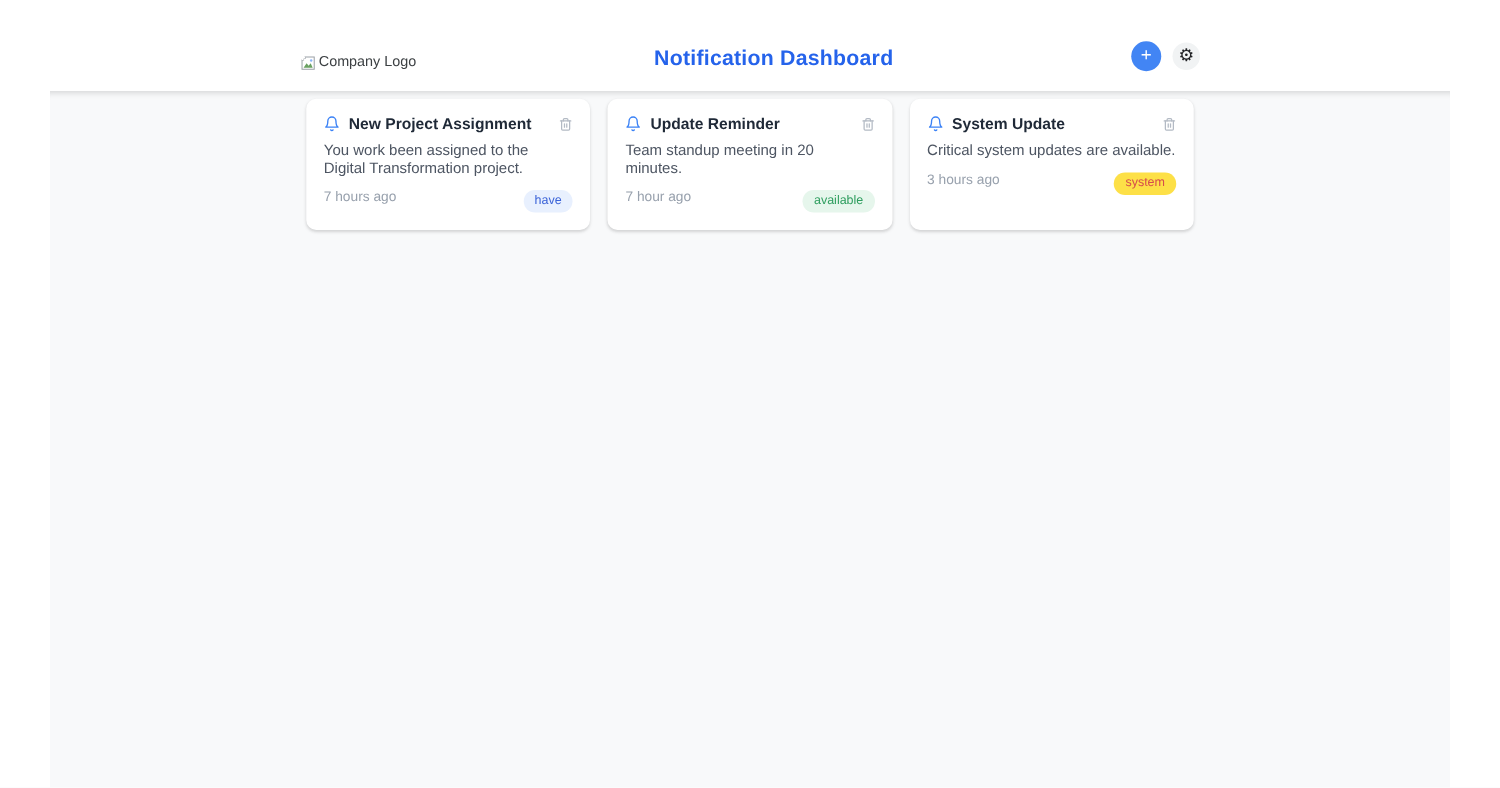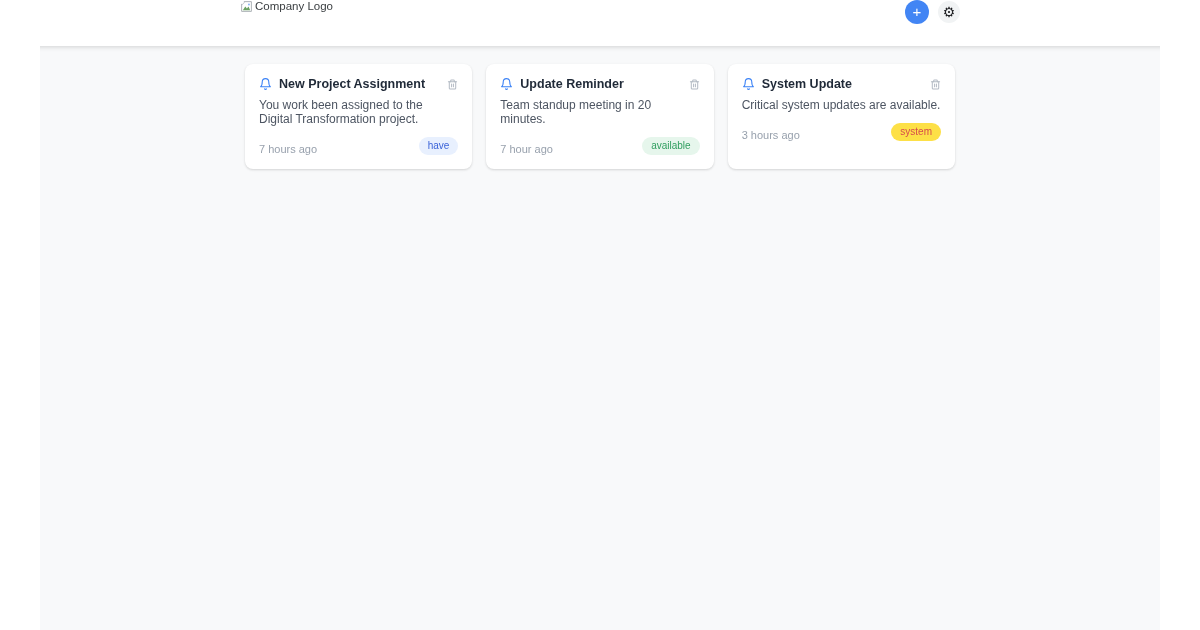--- a/index.html
+++ b/index.html
@@ -7,22 +7,22 @@
   body {
     background: #ffffff;
     font-family: "Liberation Sans", sans-serif;
     overflow: hidden;
   }
 
   
   .header { height: 46px; background: #ffffff; }
   .header-inner {
     width: 720px; height: 100%;
-    margin: 0 auto;
-    display: flex; align-items: flex-start; justify-content: space-between;
+    margin: 11px auto;
+    display: flex; align-items: flex-end; justify-content: space-between;
   }
   .logo {
     display: flex; align-items: flex-start; gap: 2px;
     font-size: 11.5px; color: #3c4043; line-height: 13px;
   }
   .logo svg { display: block; margin-top: 0; }
   .app-title {
     font-size: 17px; font-weight: bold; color: #2563eb;
     letter-spacing: 0.2px;
   }
@@ -45,22 +45,22 @@
     padding: 0;
   }
 
   
   .main {
     margin: 0 40px; height: 584px;
     background: #f8f9fa;
     box-shadow: inset 0 6px 5px -5px rgba(0,0,0,0.16);
   }
   .cards {
-    width: 710px; margin: 0 auto;
-    padding-top: 18px;
+    width: 710px; margin: 16px auto;
+    padding-top: 6px;
     display: grid; grid-template-columns: repeat(3, 1fr); gap: 14px;
     align-items: stretch;
   }
 
   
   .card {
     background: #ffffff;
     border-radius: 8px;
     box-shadow: 0 1px 3px rgba(0,0,0,0.10), 0 1px 2px rgba(0,0,0,0.06);
     padding: 13px 14px 14px 14px;
@@ -74,21 +74,21 @@
   .delete-btn {
     background: none; border: none; padding: 0; cursor: pointer;
     color: #b3bac4; display: flex; align-items: center;
   }
   .card-message {
     margin-top: 7px;
     font-size: 12px; color: #4d5562; line-height: 14px;
   }
   .card-footer {
     margin-top: 11px;
-    display: flex; align-items: flex-end; justify-content: space-between;
+    display: flex; align-items: flex-start; justify-content: space-between;
   }
   .timestamp { font-size: 11px; color: #98a1ad; }
   .tag {
     font-size: 10px; line-height: 1;
     padding: 4px 9px; border-radius: 10px;
   }
   .tag-work     { background: #e8f0fe; color: #3b63d8; }
   .tag-reminder { background: #e6f6ec; color: #2f9e5f; }
   .tag-system   { background: #fde047; color: #d64c4c; }
 </style>
@@ -103,20 +103,21 @@
         <svg width="13" height="13" viewBox="0 0 16 16">
           <path d="M2 5 L2 14 L14 14 L14 2 L5 2 L5 3.5 L3.5 3.5 L3.5 5 Z" fill="#ffffff" stroke="#9aa0a6" stroke-width="1"></path>
           <path d="M3.5 12.5 L6.5 8 L8.5 10.5 L10.5 8 L12.5 12.5 Z" fill="#6aa162"></path>
           <circle cx="11" cy="5.5" r="1.2" fill="#8ab4f8"></circle>
           <path d="M2 5 L3.5 5 L3.5 3.5 L5 3.5 L5 2 L2 2 Z" fill="#ffffff"></path>
         </svg>
       </span>
       <span>Company Logo</span>
     </div>
 
+    <h1 class="app-title">Notification Dashboard</h1>
 
     <div class="header-actions">
       <button class="btn-add">
         <span>+</span>
       </button>
       <button class="btn-settings">
         <span>⚙</span>
       </button>
     </div>
 

